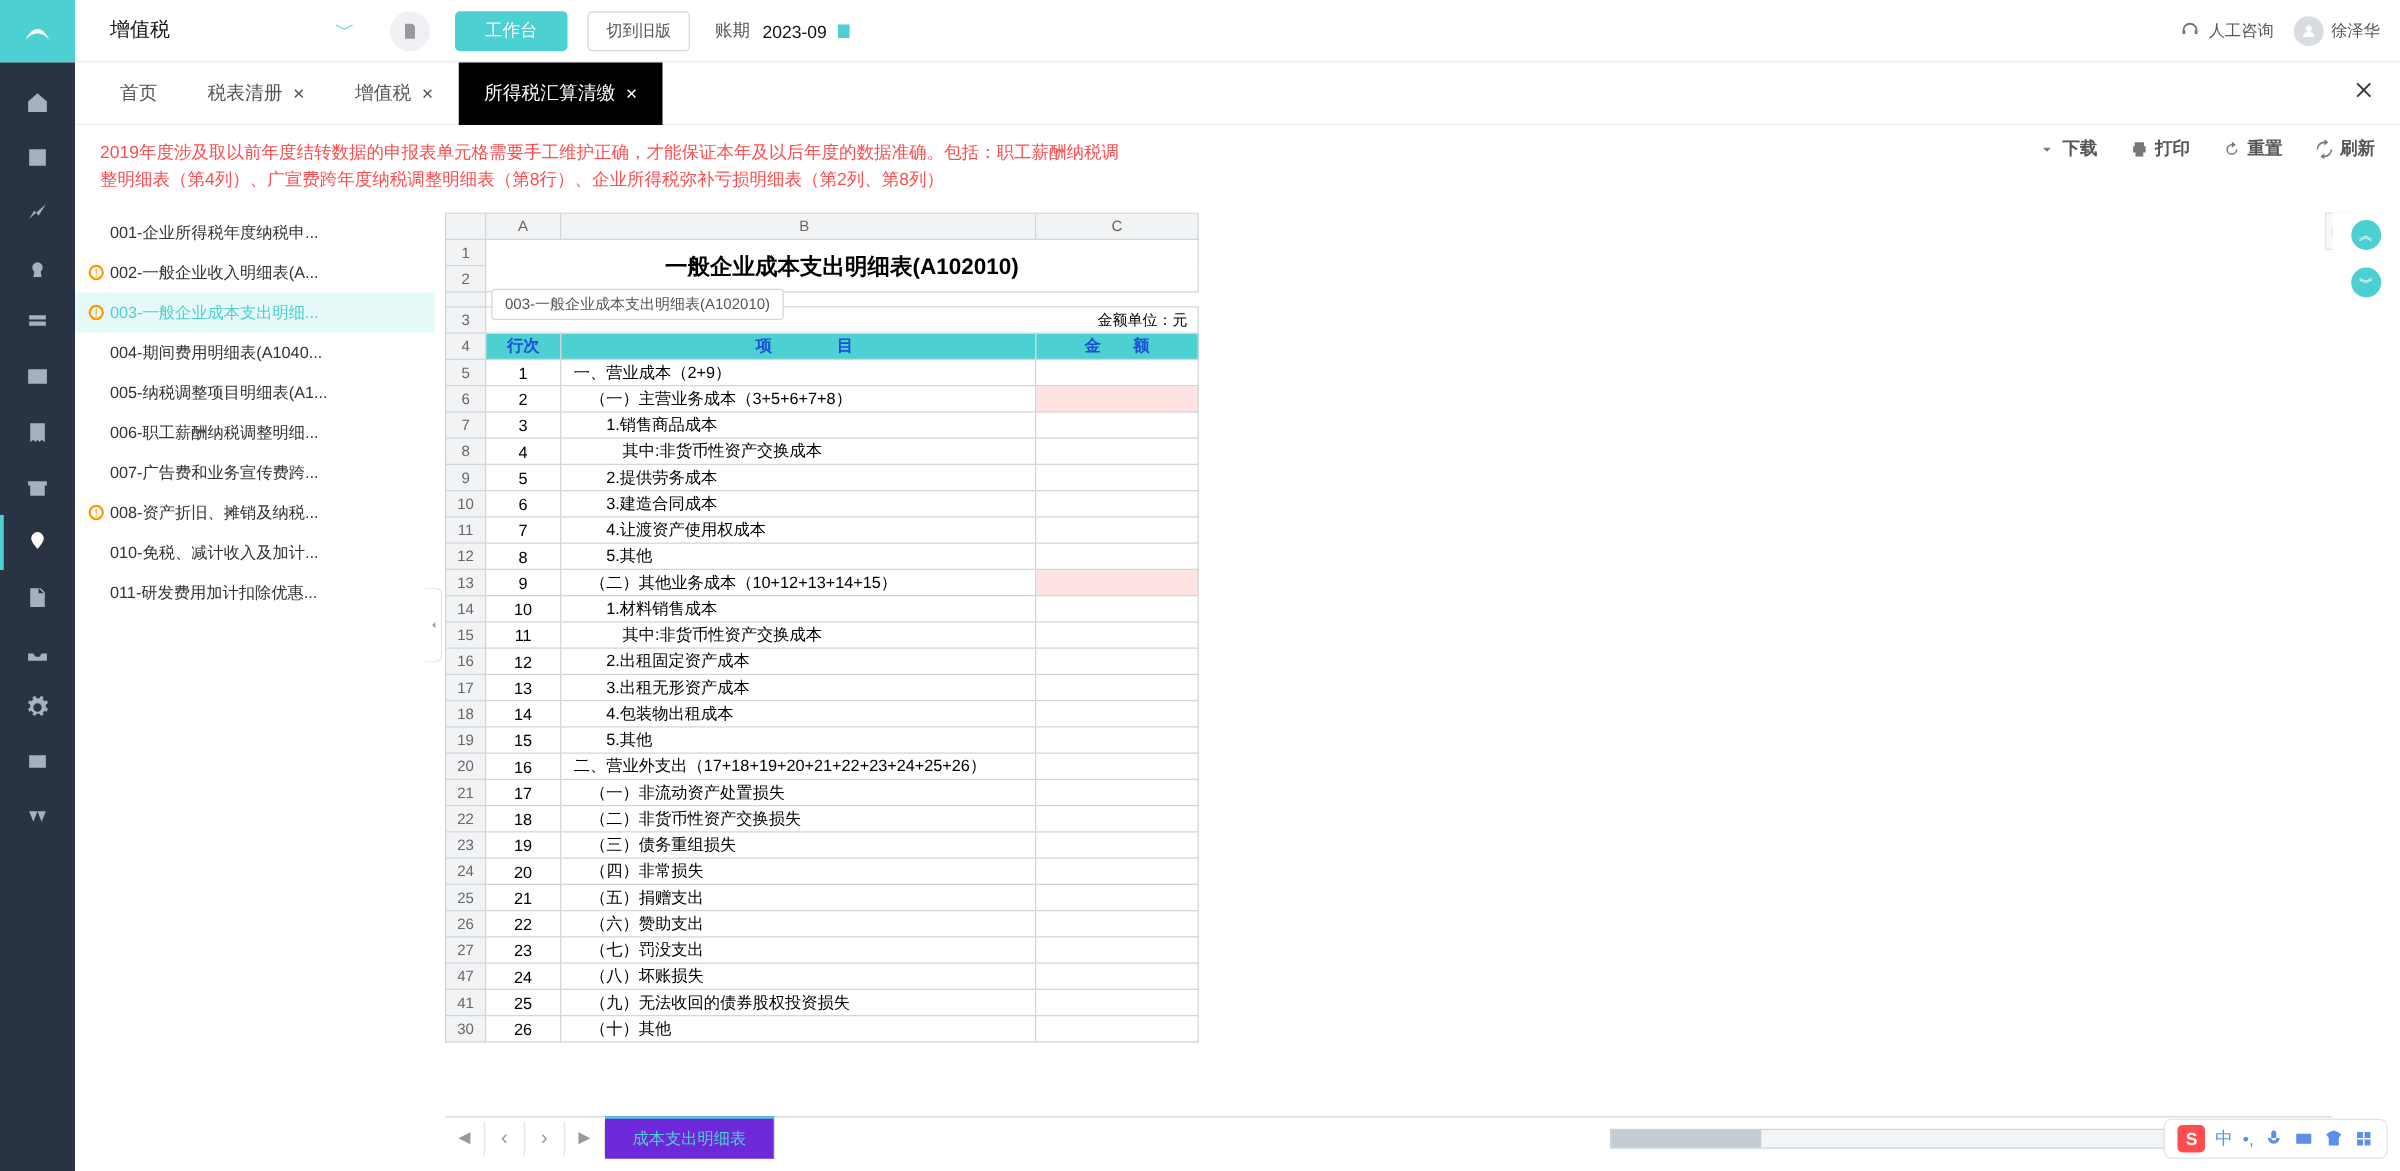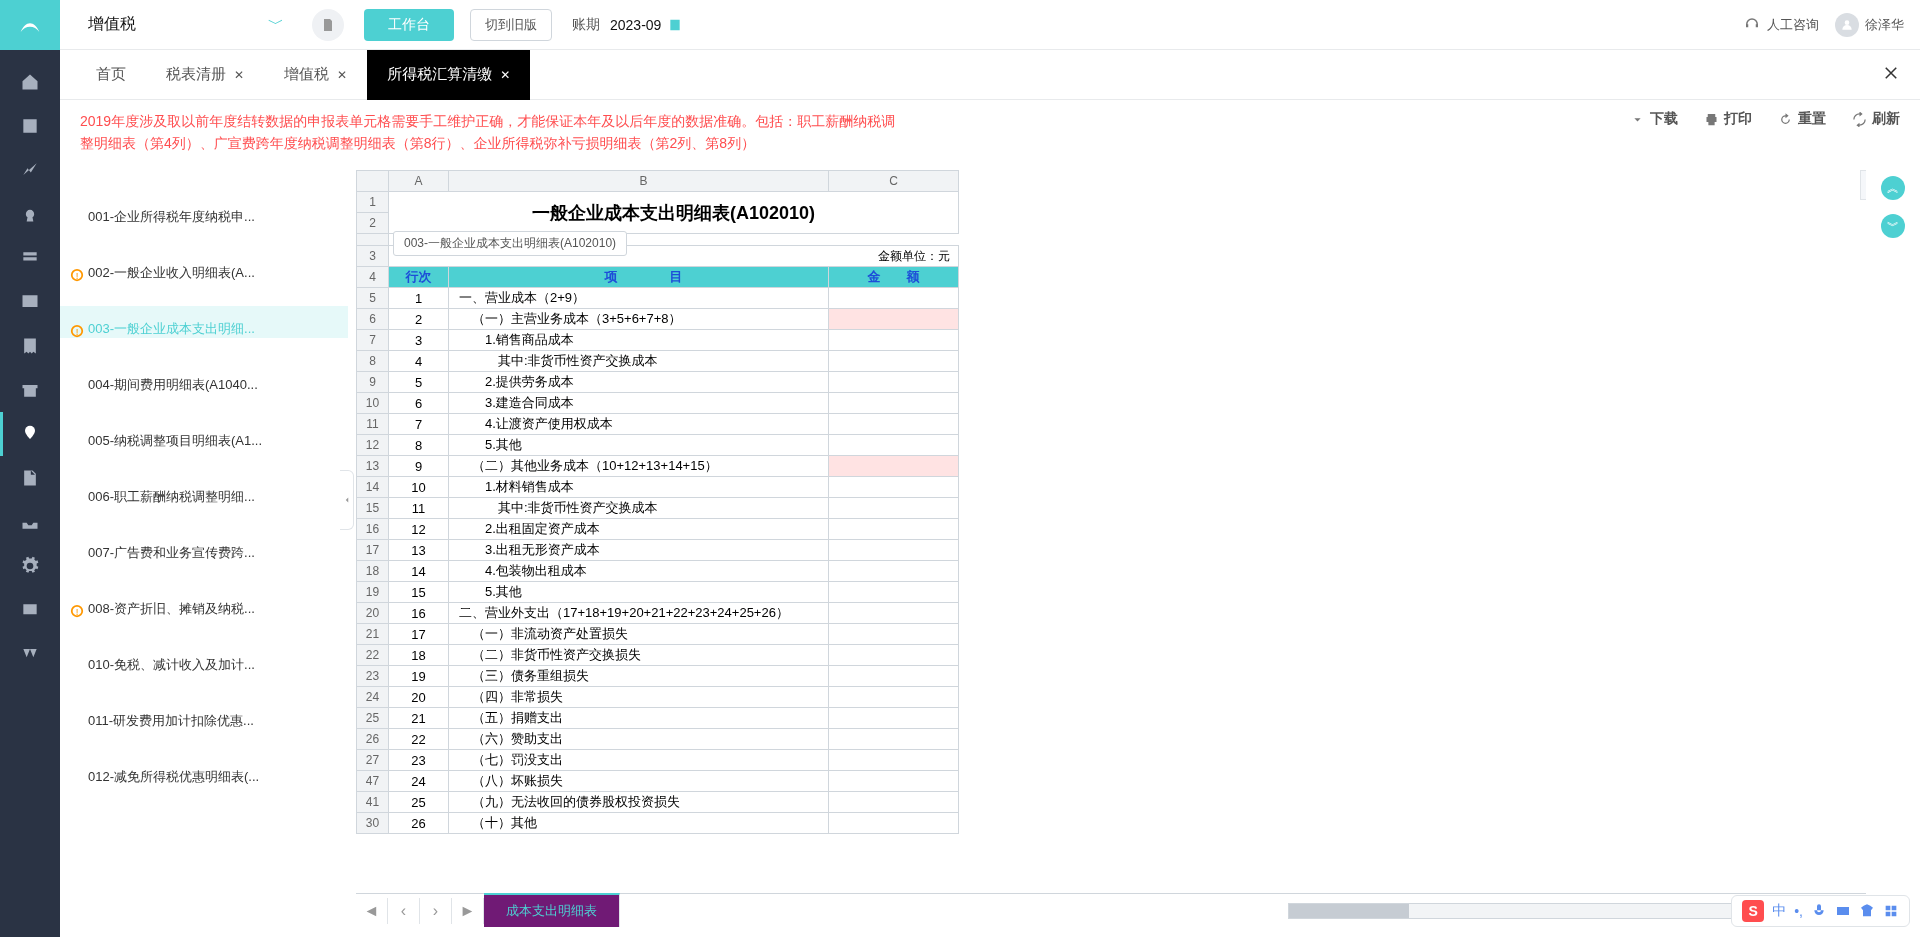--- a/index.html
+++ b/index.html
@@ -44,21 +44,21 @@
 
 .main-area { position: absolute; left: 60px; top: 100px; right: 0; bottom: 0; background: #fff; }
 .notice-bar { padding: 10px 20px; display: flex; align-items: flex-start; }
 .notice-text { color: #ff4d4f; font-size: 14px; line-height: 1.6; max-width: 820px; }
 .toolbar-right { margin-left: auto; display: flex; gap: 26px; }
 .tool-btn { display: flex; align-items: center; gap: 5px; color: #555; font-size: 14px; cursor: pointer; font-weight: bold; }
 .tool-btn svg { width: 15px; height: 15px; fill: #777; }
 
 
 .form-list { position: absolute; left: 0; top: 70px; width: 288px; bottom: 0; background: #fff; overflow-y: auto; }
-.form-item { height: 32px; display: flex; align-items: flex-end; padding: 0 12px 0 28px; font-size: 13px; color: #333; cursor: pointer; white-space: nowrap; overflow: hidden; text-overflow: ellipsis; position: relative; margin-top: 24px; }
+.form-item { height: 32px; display: flex; align-items: center; padding: 0 12px 0 28px; font-size: 13px; color: #333; cursor: pointer; white-space: nowrap; overflow: hidden; text-overflow: ellipsis; position: relative; }
 .form-item.active { background: #e6f9f9; color: #4dd0d2; }
 .form-item .warn-icon { position: absolute; left: 10px; width: 14px; height: 14px; }
 .form-item .warn-icon circle { fill: none; stroke: #ff9800; stroke-width: 2; }
 .form-item .warn-icon text { fill: #ff9800; font-size: 11px; }
 .collapse-handle { position: absolute; left: 280px; top: 370px; width: 14px; height: 60px; background: #fff; border: 1px solid #e0e4e8; border-left: none; border-radius: 0 6px 6px 0; display: flex; align-items: center; justify-content: center; cursor: pointer; z-index: 5; }
 .collapse-handle svg { width: 10px; height: 10px; fill: #999; }
 
 
 .sheet-wrap { position: absolute; left: 296px; top: 70px; right: 54px; bottom: 10px; background: #fff; }
 .sheet-bc { height: 30px; display: flex; align-items: center; padding-left: 8px; }
@@ -70,21 +70,21 @@
 .sheet-table .colhead { background: #f1f3f5; text-align: center; color: #666; font-weight: normal; font-size: 12px; }
 .sheet-table .c-a { width: 60px; text-align: center; }
 .sheet-table .c-b { width: 380px; padding-left: 10px; }
 .sheet-table .c-c { width: 130px; }
 .title-row td { text-align: center; font-size: 18px; font-weight: bold; height: 40px; }
 .unit-row td { text-align: right; font-size: 12px; padding-right: 8px; }
 .teal-head td { background: #4dd0d2; color: #1d4ed8; text-align: center; font-weight: bold; }
 .pink-cell { background: #ffe3e3; }
 .sheet-footer { position: absolute; left: 0; right: 0; bottom: 0; height: 34px; border-top: 1px solid #d0d6dc; display: flex; align-items: center; background: #fff; }
 .sheet-nav-btn { width: 32px; height: 26px; display: flex; align-items: center; justify-content: center; cursor: pointer; border-right: 1px solid #e0e4e8; color: #999; }
-.sheet-tab { padding: 0 22px; height: 34px; display: flex; align-items: center; font-size: 13px; color: #4dd0d2; border-right: 1px solid #e0e4e8; border-top: 2px solid #4dd0d2; background: #701a75; margin-top: -1px; }
+.sheet-tab { padding: 0 22px; height: 34px; display: flex; align-items: center; font-size: 13px; color: #4dd0d2; border-right: 1px solid #e0e4e8; border-top: 2px solid #4dd0d2; background: #6d28d9; margin-top: -1px; }
 .sheet-hscroll { margin-left: auto; width: 560px; height: 16px; background: #f2f4f6; border: 1px solid #d0d6dc; position: relative; margin-right: 18px; }
 .sheet-hscroll .thumb { position: absolute; left: 0; width: 120px; top: 0; bottom: 0; background: #c6ccd3; }
 
 
 .year-rail { position: absolute; right: 0; top: 70px; width: 54px; bottom: 0; background: #fff; display: flex; flex-direction: column; align-items: center; padding-top: 6px; }
 .year-circle { width: 24px; height: 24px; border-radius: 50%; background: #4dd0d2; color: #fff; display: flex; align-items: center; justify-content: center; font-size: 12px; cursor: pointer; margin-bottom: 8px; }
 .year-item { height: 32px; display: flex; align-items: center; justify-content: center; width: 100%; font-size: 13px; color: #999; cursor: pointer; }
 .year-item.dark { color: #222; }
 .year-item.active { background: #4dd0d2; color: #fff; border-radius: 12px 0 0 12px; }
 .expand-btn { position: absolute; right: 40px; top: 70px; width: 20px; height: 30px; background: #f5f7fa; border: 1px solid #e0e4e8; display: flex; align-items: center; justify-content: center; cursor: pointer; }
@@ -308,23 +308,20 @@
           <text x="8" y="12" text-anchor="middle">!</text>
         </svg>
         <span>008-资产折旧、摊销及纳税...</span>
       </div>
       <div class="form-item">
         <span>010-免税、减计收入及加计...</span>
       </div>
       <div class="form-item">
         <span>011-研发费用加计扣除优惠...</span>
       </div>
-      <div class="form-item">
-        <span>012-减免所得税优惠明细表(...</span>
-      </div>
     </div>
   <div class="collapse-handle">
       <svg viewBox="0 0 24 24">
         <path d="M15 6l-6 6 6 6"></path>
       </svg>
     </div>
 
   <div class="sheet-wrap">
     <div class="sheet-scroll">
       <table class="sheet-table">

